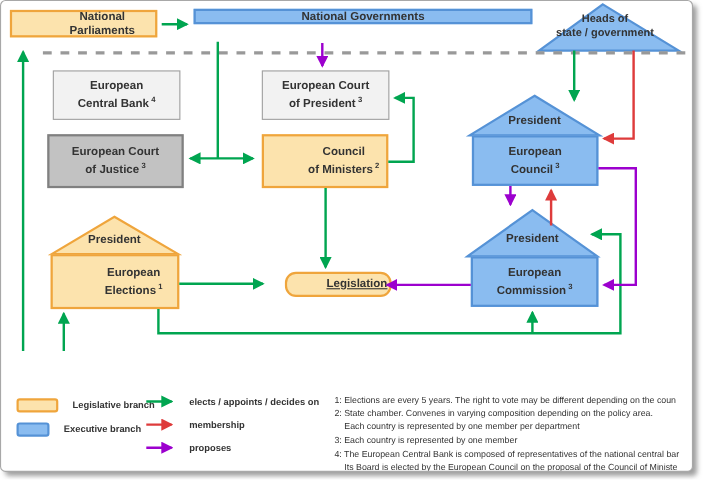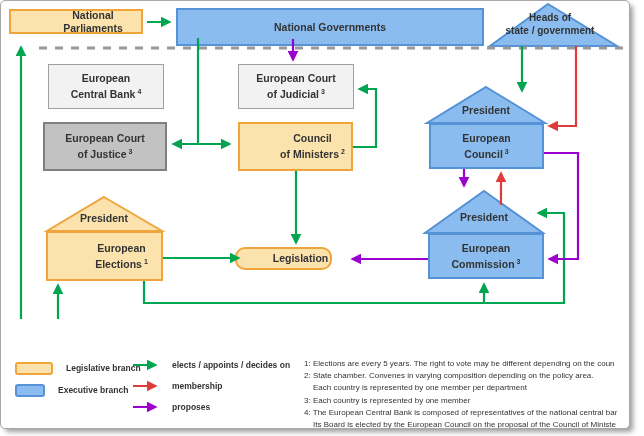--- a/index.html
+++ b/index.html
@@ -48,50 +48,50 @@
     <polygon points="485,86 544,122 426,122" class="p-exe"></polygon>
     <polygon points="483,190 542,232 424,232" class="p-exe"></polygon>
     <polygon points="103,196 161,230 46,230" class="p-leg"></polygon>
     <line x1="38" y1="47" x2="624" y2="47" stroke-dasharray="8,8" class="dash"></line>
   </svg>
 
   <div class="box leg" style="left:8px;top:8px;width:134px;height:25px;">
     <span>National Parliaments</span>
   </div>
 
-  <div class="box exe" style="left:175px;top:7px;width:308px;height:38px;">
+  <div class="box exe" style="left:175px;top:7px;width:308px;height:14px;">
     <span>National Governments</span>
   </div>
 
   <div class="box neu" style="left:47px;top:63px;width:116px;height:45px;">
     <div><span>European</span></div>
     <div><span>Central Bank</span><span class="sup">4</span></div>
   </div>
 
   <div class="box neu" style="left:237px;top:63px;width:116px;height:45px;">
     <div><span>European Court</span></div>
-    <div><span>of Judicial</span><span class="sup">3</span></div>
+    <div><span>of President</span><span class="sup">3</span></div>
   </div>
 
   <div class="box jud" style="left:42px;top:121px;width:124px;height:49px;">
     <div><span>European Court</span></div>
     <div><span>of Justice</span><span class="sup">3</span></div>
   </div>
 
   <div class="box leg" style="left:237px;top:121px;width:115px;height:49px;">
     <div><span>Council</span></div>
     <div><span>of Ministers</span><span class="sup">2</span></div>
   </div>
 
   <div class="box leg" style="left:45px;top:230px;width:117px;height:50px;">
     <div><span>European</span></div>
     <div><span>Elections</span><span class="sup">1</span></div>
   </div>
 
-  <div class="box leg rounded" style="left:234px;top:246px;width:97px;height:23px;">
+  <div class="box leg rounded" style="left:258px;top:246px;width:97px;height:23px;text-decoration:underline;">
     <span>Legislation</span>
   </div>
 
   <div class="box exe" style="left:428px;top:122px;width:115px;height:46px;">
     <div><span>European</span></div>
     <div><span>Council</span><span class="sup">3</span></div>
   </div>
 
   <div class="box exe" style="left:427px;top:232px;width:116px;height:46px;">
     <div><span>European</span></div>

